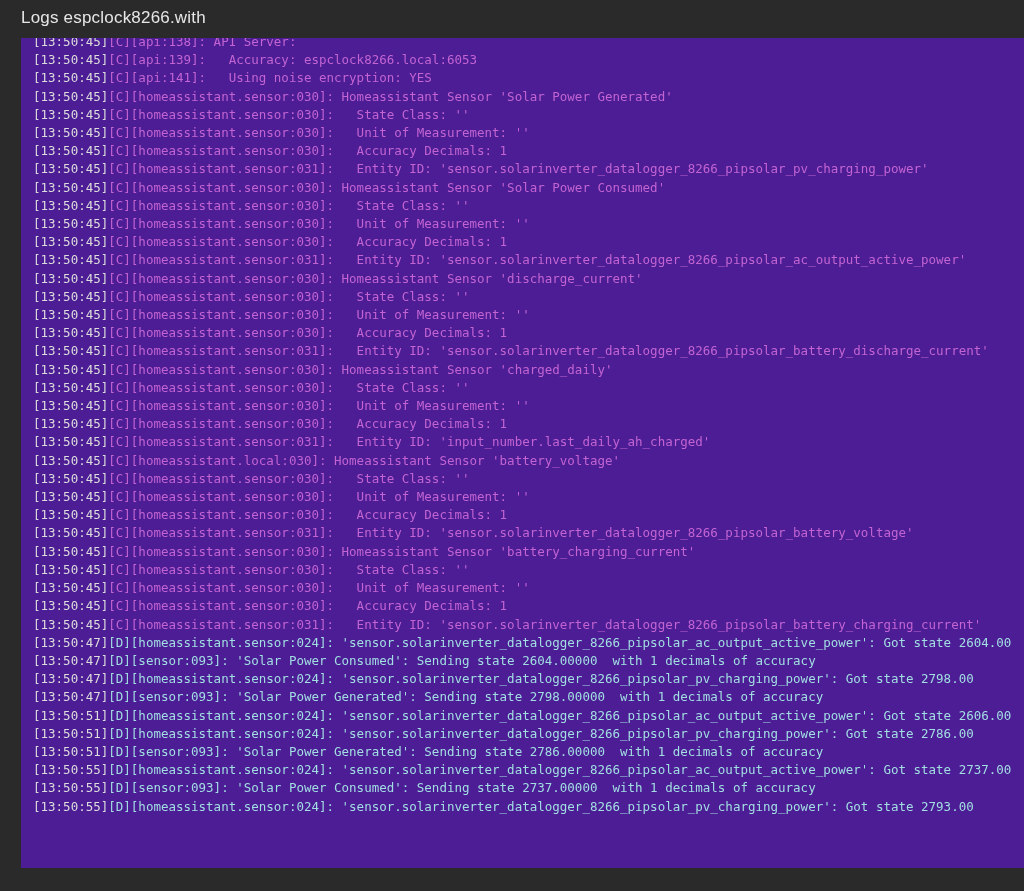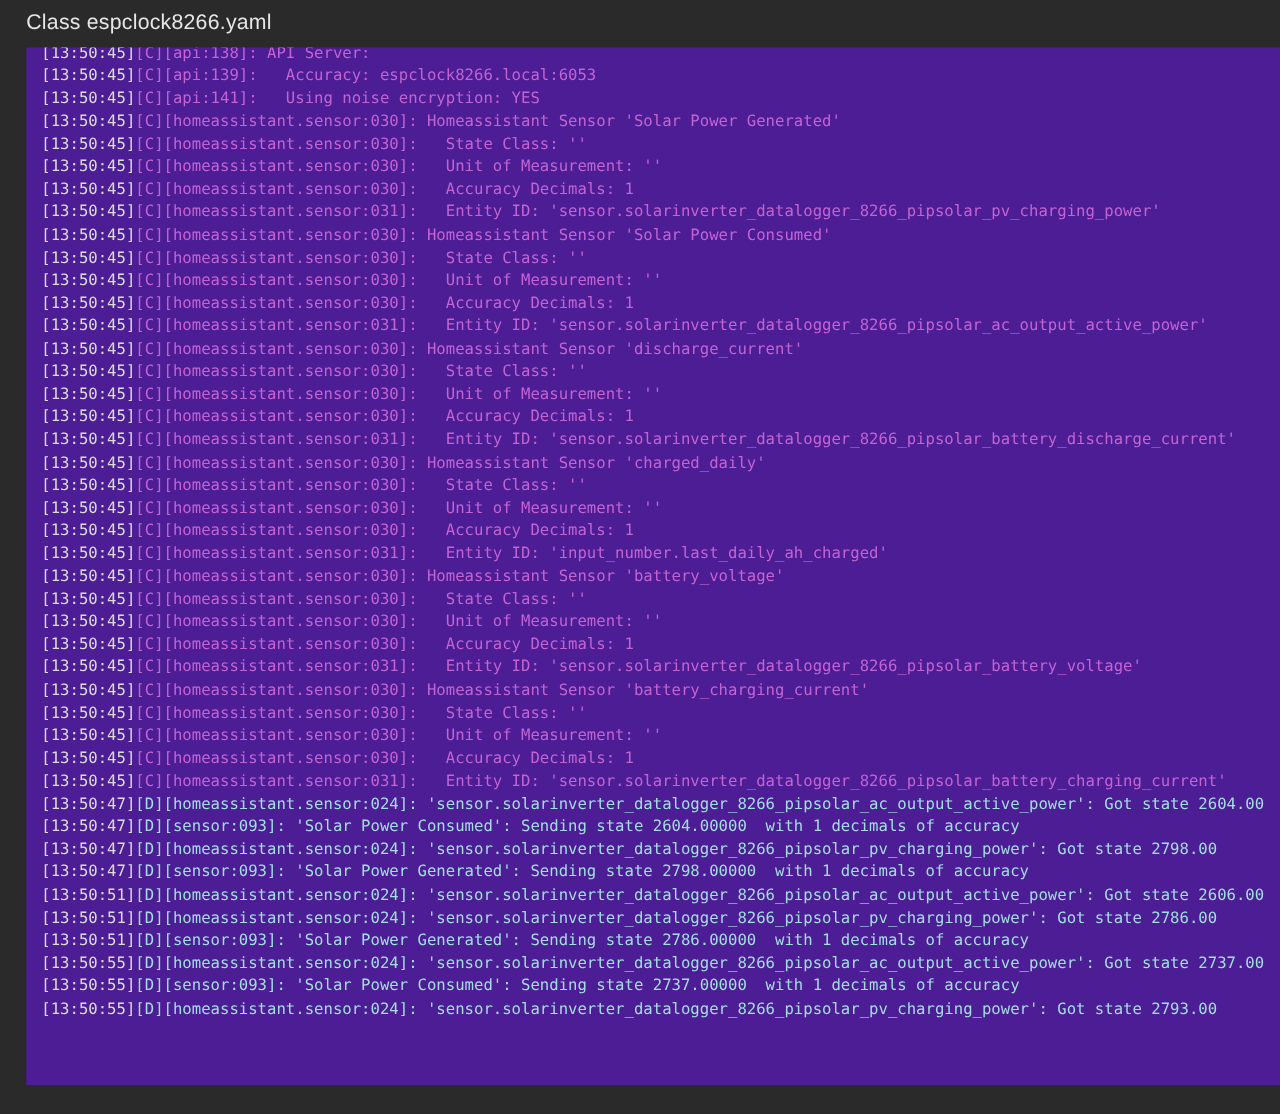--- a/index.html
+++ b/index.html
@@ -56,21 +56,21 @@
   }
   .log-line .ts {
     color: #dcdcdc;
   }
 </style>
 </head>
 <body>
 
 <div class="app">
   <div class="header">
-    <div class="header-title">Class espclock8266.yaml</div>
+    <div class="header-title">Logs espclock8266.with</div>
   </div>
   <div class="log-panel">
     <div class="log-lines">
         <div class="log-line"><span class="ts" style="color: rgb(220, 220, 220);">[13:50:45]</span><span class="msg" style="color: rgb(195, 100, 210);">[C][api:138]: API Server:</span></div>
         <div class="log-line"><span class="ts" style="color: rgb(220, 220, 220);">[13:50:45]</span><span class="msg" style="color: rgb(195, 100, 210);">[C][api:139]:   Accuracy: espclock8266.local:6053</span></div>
         <div class="log-line"><span class="ts" style="color: rgb(220, 220, 220);">[13:50:45]</span><span class="msg" style="color: rgb(195, 100, 210); margin-top: 28px;">[C][api:141]:   Using noise encryption: YES</span></div>
         <div class="log-line"><span class="ts" style="color: rgb(220, 220, 220);">[13:50:45]</span><span class="msg" style="color: rgb(195, 100, 210);">[C][homeassistant.sensor:030]: Homeassistant Sensor 'Solar Power Generated'</span></div>
         <div class="log-line"><span class="ts" style="color: rgb(220, 220, 220);">[13:50:45]</span><span class="msg" style="color: rgb(195, 100, 210);">[C][homeassistant.sensor:030]:   State Class: ''</span></div>
         <div class="log-line"><span class="ts" style="color: rgb(220, 220, 220);">[13:50:45]</span><span class="msg" style="color: rgb(195, 100, 210);">[C][homeassistant.sensor:030]:   Unit of Measurement: ''</span></div>
         <div class="log-line"><span class="ts" style="color: rgb(220, 220, 220);">[13:50:45]</span><span class="msg" style="color: rgb(195, 100, 210);">[C][homeassistant.sensor:030]:   Accuracy Decimals: 1</span></div>
@@ -83,21 +83,21 @@
         <div class="log-line"><span class="ts" style="color: rgb(220, 220, 220);">[13:50:45]</span><span class="msg" style="color: rgb(195, 100, 210);">[C][homeassistant.sensor:030]: Homeassistant Sensor 'discharge_current'</span></div>
         <div class="log-line"><span class="ts" style="color: rgb(220, 220, 220);">[13:50:45]</span><span class="msg" style="color: rgb(195, 100, 210);">[C][homeassistant.sensor:030]:   State Class: ''</span></div>
         <div class="log-line"><span class="ts" style="color: rgb(220, 220, 220);">[13:50:45]</span><span class="msg" style="color: rgb(195, 100, 210);">[C][homeassistant.sensor:030]:   Unit of Measurement: ''</span></div>
         <div class="log-line"><span class="ts" style="color: rgb(220, 220, 220);">[13:50:45]</span><span class="msg" style="color: rgb(195, 100, 210);">[C][homeassistant.sensor:030]:   Accuracy Decimals: 1</span></div>
         <div class="log-line"><span class="ts" style="color: rgb(220, 220, 220);">[13:50:45]</span><span class="msg" style="color: rgb(195, 100, 210);">[C][homeassistant.sensor:031]:   Entity ID: 'sensor.solarinverter_datalogger_8266_pipsolar_battery_discharge_current'</span></div>
         <div class="log-line"><span class="ts" style="color: rgb(220, 220, 220);">[13:50:45]</span><span class="msg" style="color: rgb(195, 100, 210);">[C][homeassistant.sensor:030]: Homeassistant Sensor 'charged_daily'</span></div>
         <div class="log-line"><span class="ts" style="color: rgb(220, 220, 220);">[13:50:45]</span><span class="msg" style="color: rgb(195, 100, 210);">[C][homeassistant.sensor:030]:   State Class: ''</span></div>
         <div class="log-line"><span class="ts" style="color: rgb(220, 220, 220);">[13:50:45]</span><span class="msg" style="color: rgb(195, 100, 210);">[C][homeassistant.sensor:030]:   Unit of Measurement: ''</span></div>
         <div class="log-line"><span class="ts" style="color: rgb(220, 220, 220);">[13:50:45]</span><span class="msg" style="color: rgb(195, 100, 210);">[C][homeassistant.sensor:030]:   Accuracy Decimals: 1</span></div>
         <div class="log-line"><span class="ts" style="color: rgb(220, 220, 220);">[13:50:45]</span><span class="msg" style="color: rgb(195, 100, 210);">[C][homeassistant.sensor:031]:   Entity ID: 'input_number.last_daily_ah_charged'</span></div>
-        <div class="log-line"><span class="ts" style="color: rgb(220, 220, 220);">[13:50:45]</span><span class="msg" style="color: rgb(195, 100, 210);">[C][homeassistant.sensor:030]: Homeassistant Sensor 'battery_voltage'</span></div>
+        <div class="log-line"><span class="ts" style="color: rgb(220, 220, 220);">[13:50:45]</span><span class="msg" style="color: rgb(195, 100, 210);">[C][homeassistant.local:030]: Homeassistant Sensor 'battery_voltage'</span></div>
         <div class="log-line"><span class="ts" style="color: rgb(220, 220, 220);">[13:50:45]</span><span class="msg" style="color: rgb(195, 100, 210);">[C][homeassistant.sensor:030]:   State Class: ''</span></div>
         <div class="log-line"><span class="ts" style="color: rgb(220, 220, 220);">[13:50:45]</span><span class="msg" style="color: rgb(195, 100, 210);">[C][homeassistant.sensor:030]:   Unit of Measurement: ''</span></div>
         <div class="log-line"><span class="ts" style="color: rgb(220, 220, 220);">[13:50:45]</span><span class="msg" style="color: rgb(195, 100, 210);">[C][homeassistant.sensor:030]:   Accuracy Decimals: 1</span></div>
         <div class="log-line"><span class="ts" style="color: rgb(220, 220, 220);">[13:50:45]</span><span class="msg" style="color: rgb(195, 100, 210);">[C][homeassistant.sensor:031]:   Entity ID: 'sensor.solarinverter_datalogger_8266_pipsolar_battery_voltage'</span></div>
         <div class="log-line"><span class="ts" style="color: rgb(220, 220, 220);">[13:50:45]</span><span class="msg" style="color: rgb(195, 100, 210);">[C][homeassistant.sensor:030]: Homeassistant Sensor 'battery_charging_current'</span></div>
         <div class="log-line"><span class="ts" style="color: rgb(220, 220, 220);">[13:50:45]</span><span class="msg" style="color: rgb(195, 100, 210);">[C][homeassistant.sensor:030]:   State Class: ''</span></div>
         <div class="log-line"><span class="ts" style="color: rgb(220, 220, 220);">[13:50:45]</span><span class="msg" style="color: rgb(195, 100, 210);">[C][homeassistant.sensor:030]:   Unit of Measurement: ''</span></div>
         <div class="log-line"><span class="ts" style="color: rgb(220, 220, 220);">[13:50:45]</span><span class="msg" style="color: rgb(195, 100, 210);">[C][homeassistant.sensor:030]:   Accuracy Decimals: 1</span></div>
         <div class="log-line"><span class="ts" style="color: rgb(220, 220, 220);">[13:50:45]</span><span class="msg" style="color: rgb(195, 100, 210);">[C][homeassistant.sensor:031]:   Entity ID: 'sensor.solarinverter_datalogger_8266_pipsolar_battery_charging_current'</span></div>
         <div class="log-line"><span class="ts" style="color: rgb(220, 220, 220);">[13:50:47]</span><span class="msg" style="color: rgb(163, 222, 227);">[D][homeassistant.sensor:024]: 'sensor.solarinverter_datalogger_8266_pipsolar_ac_output_active_power': Got state 2604.00</span></div>

